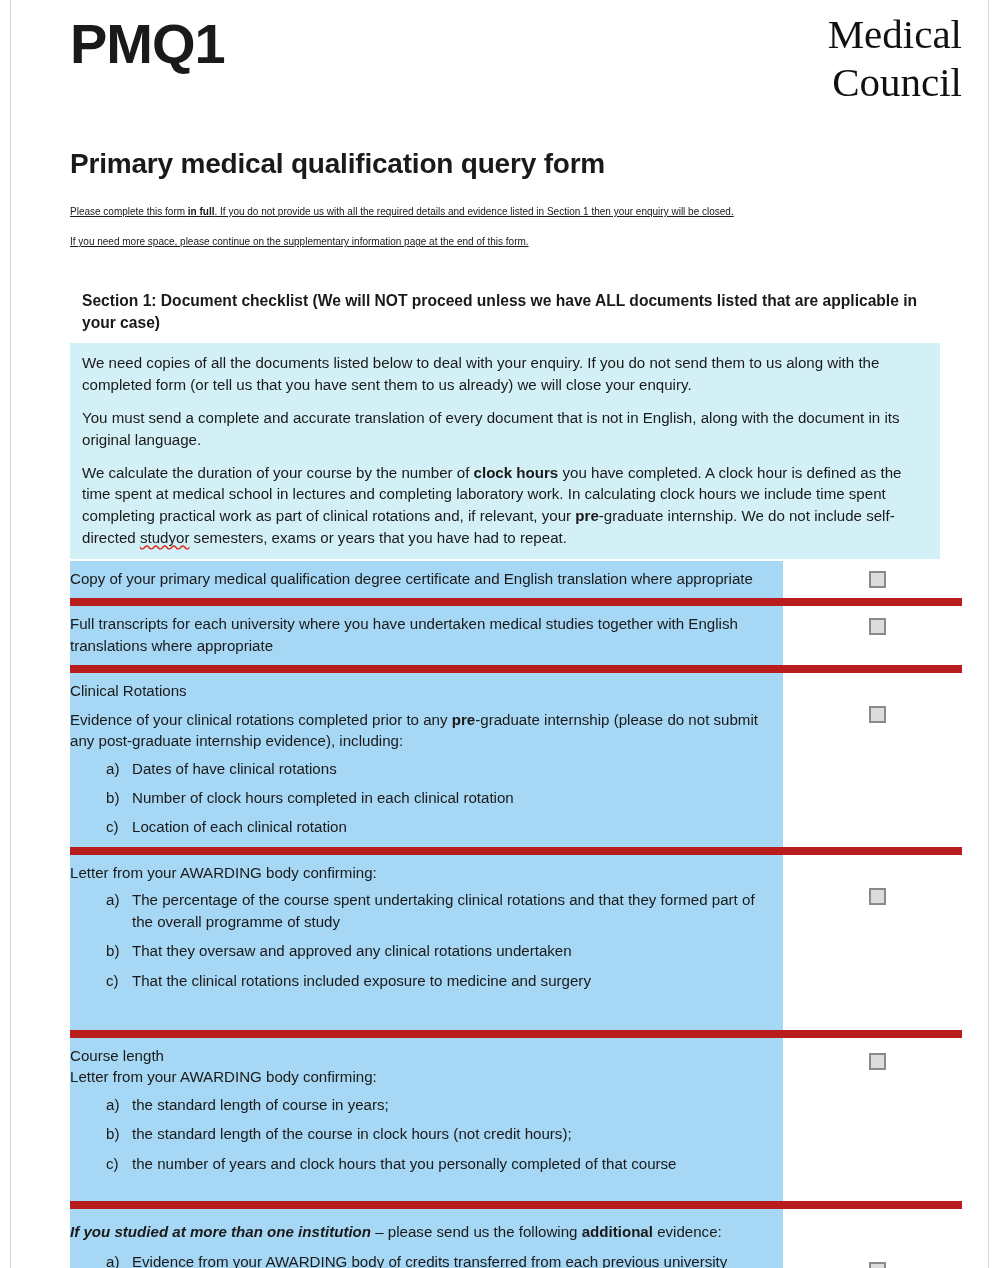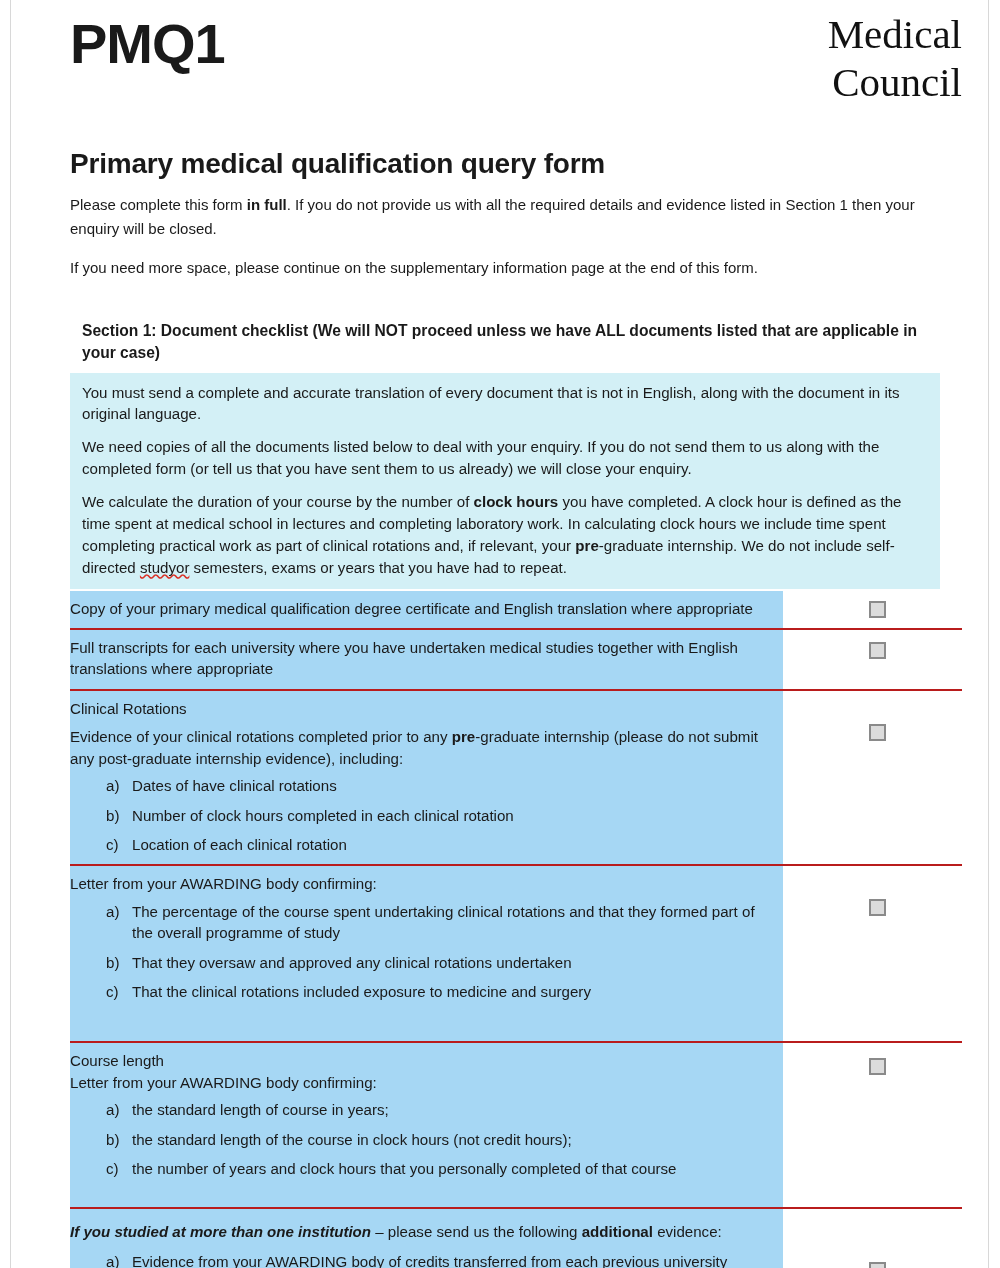--- a/index.html
+++ b/index.html
@@ -75,24 +75,25 @@
   .gmc-logo div { white-space: nowrap; }
 
   
   .form-title {
     font-size: 28px;
     font-weight: bold;
     margin: 8px 0 0 0;
     letter-spacing: -0.2px;
   }
   .intro-p {
-    font-size: 15px;
+    font-size: 10px;
     line-height: 1.62;
-    margin: 13px 0 0 0;
+    margin: 24px 0 0 0;
     max-width: 862px;
+    text-decoration: underline;
   }
   .intro-p.second { margin-top: 14px; }
 
   
   .section-head {
     font-size: 15.6px;
     font-weight: bold;
     line-height: 1.4;
     margin: 40px 0 0 12px;
     max-width: 840px;
@@ -120,21 +121,21 @@
   
   .checklist {
     margin-top: 2px;
     width: 892px;
     border-bottom: 1px solid #c9c9c9;
     position: relative;
   }
   .row {
     display: flex;
     align-items: stretch;
-    border-top: 2px solid #b91c1c;
+    border-top: 8px solid #b91c1c;
   }
   .row:first-child { border-top: none; }
   .row-body {
     width: 713px;
     background: #a6d7f4;
     padding: 7px 14px 9px 0;
     box-sizing: border-box;
     font-size: 15.1px;
     line-height: 1.42;
   }
@@ -197,22 +198,22 @@
 
     <div class="form-title">Primary medical qualification query form</div>
 
     <p class="intro-p"><span>Please complete this form </span><b>in full</b><span>. If you do not provide us with all the required details and evidence listed in Section 1 then your enquiry will be closed.</span></p>
 
     <p class="intro-p second">If you need more space, please continue on the supplementary information page at the end of this form.</p>
 
     <div class="section-head">Section 1: Document checklist (We will NOT proceed unless we have ALL documents listed that are applicable in your case)</div>
 
     <div class="info-box">
+      <p>We need copies of all the documents listed below to deal with your enquiry.  If you do not send them to us along with the completed form (or tell us that you have sent them to us already) we will close your enquiry.</p>
       <p>You must send a complete and accurate translation of every document that is not in English, along with the document in its original language.</p>
-      <p>We need copies of all the documents listed below to deal with your enquiry.  If you do not send them to us along with the completed form (or tell us that you have sent them to us already) we will close your enquiry.</p>
       <p><span>We calculate the duration of your course by the number of </span><b>clock hours</b><span> you have completed. A clock hour is defined as the time spent at medical school in lectures and completing laboratory work. In calculating clock hours we include time spent completing practical work as part of clinical rotations and, if relevant, your </span><b>pre</b><span>-graduate internship. We do not include self-directed </span><span class="spellerr">studyor</span><span> semesters, exams or years that you have had to repeat.</span></p>
     </div>
 
     <div class="checklist">
 
       <div class="row">
         <div class="row-body">
           <p>Copy of your primary medical qualification degree certificate and English translation where appropriate</p>
         </div>
         <div class="row-check">

